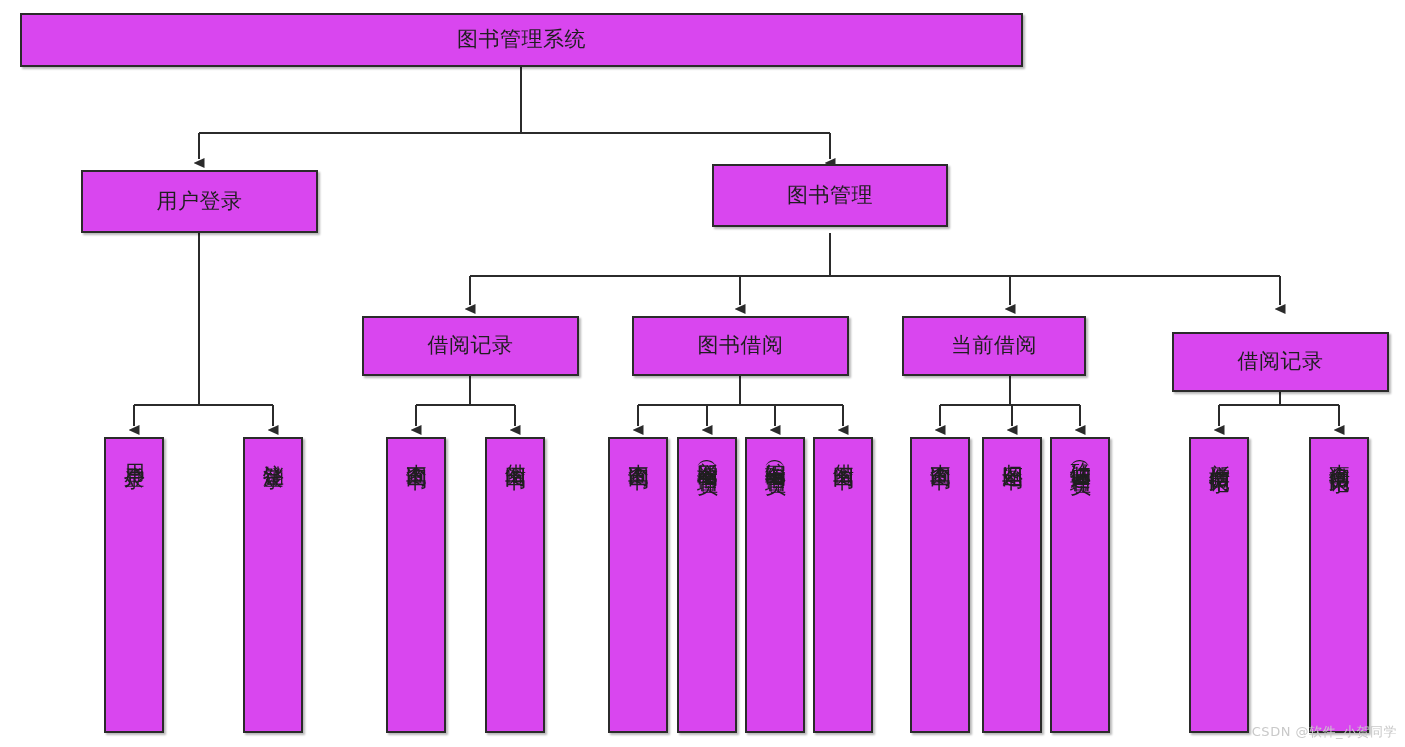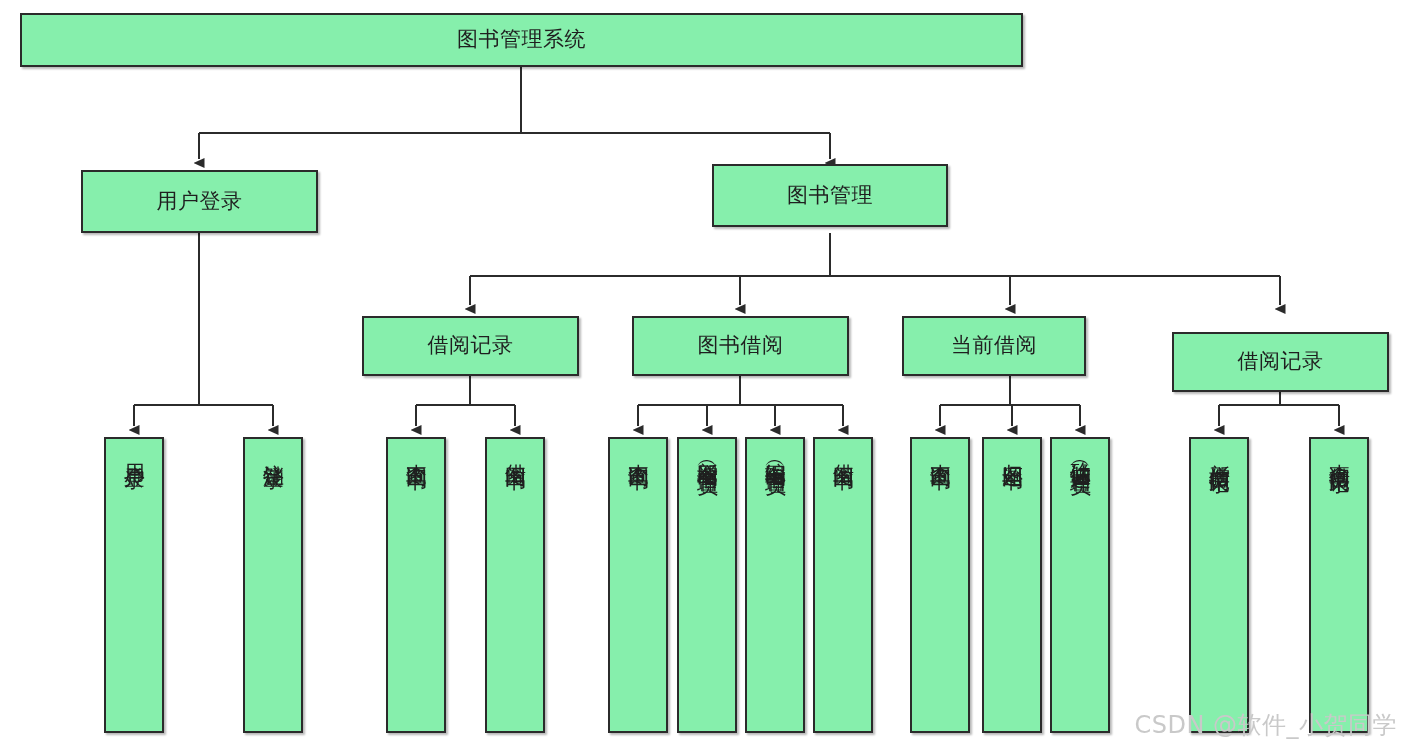--- a/index.html
+++ b/index.html
@@ -20,21 +20,21 @@
   svg#edges {
     position: absolute;
     left: 0;
     top: 0;
     width: 1405px;
     height: 747px;
   }
   .node {
     position: absolute;
     box-sizing: border-box;
-    background: #86efac;
+    background: #d946ef;
     border: 2px solid #2b2b2b;
     box-shadow: 2px 2px 2px rgba(0,0,0,0.28);
     display: flex;
     align-items: center;
     justify-content: center;
     color: #1a1a1a;
   }
   .node-label {
     font-size: 21px;
     line-height: 1.12;
@@ -55,21 +55,21 @@
     justify-content: center;
     padding-top: 8px;
   }
   .node.leaf.tall-text {
     padding-top: 6px;
   }
   #watermark {
     position: absolute;
     right: 8px;
     bottom: 6px;
-    font-size: 24px;
+    font-size: 13px;
     color: #c9c9c9;
     letter-spacing: 0.5px;
     white-space: nowrap;
     font-family: "DejaVu Sans", "Liberation Sans", sans-serif;
   }
 </style>
 </head>
 <body>
 
 <div id="canvas">

